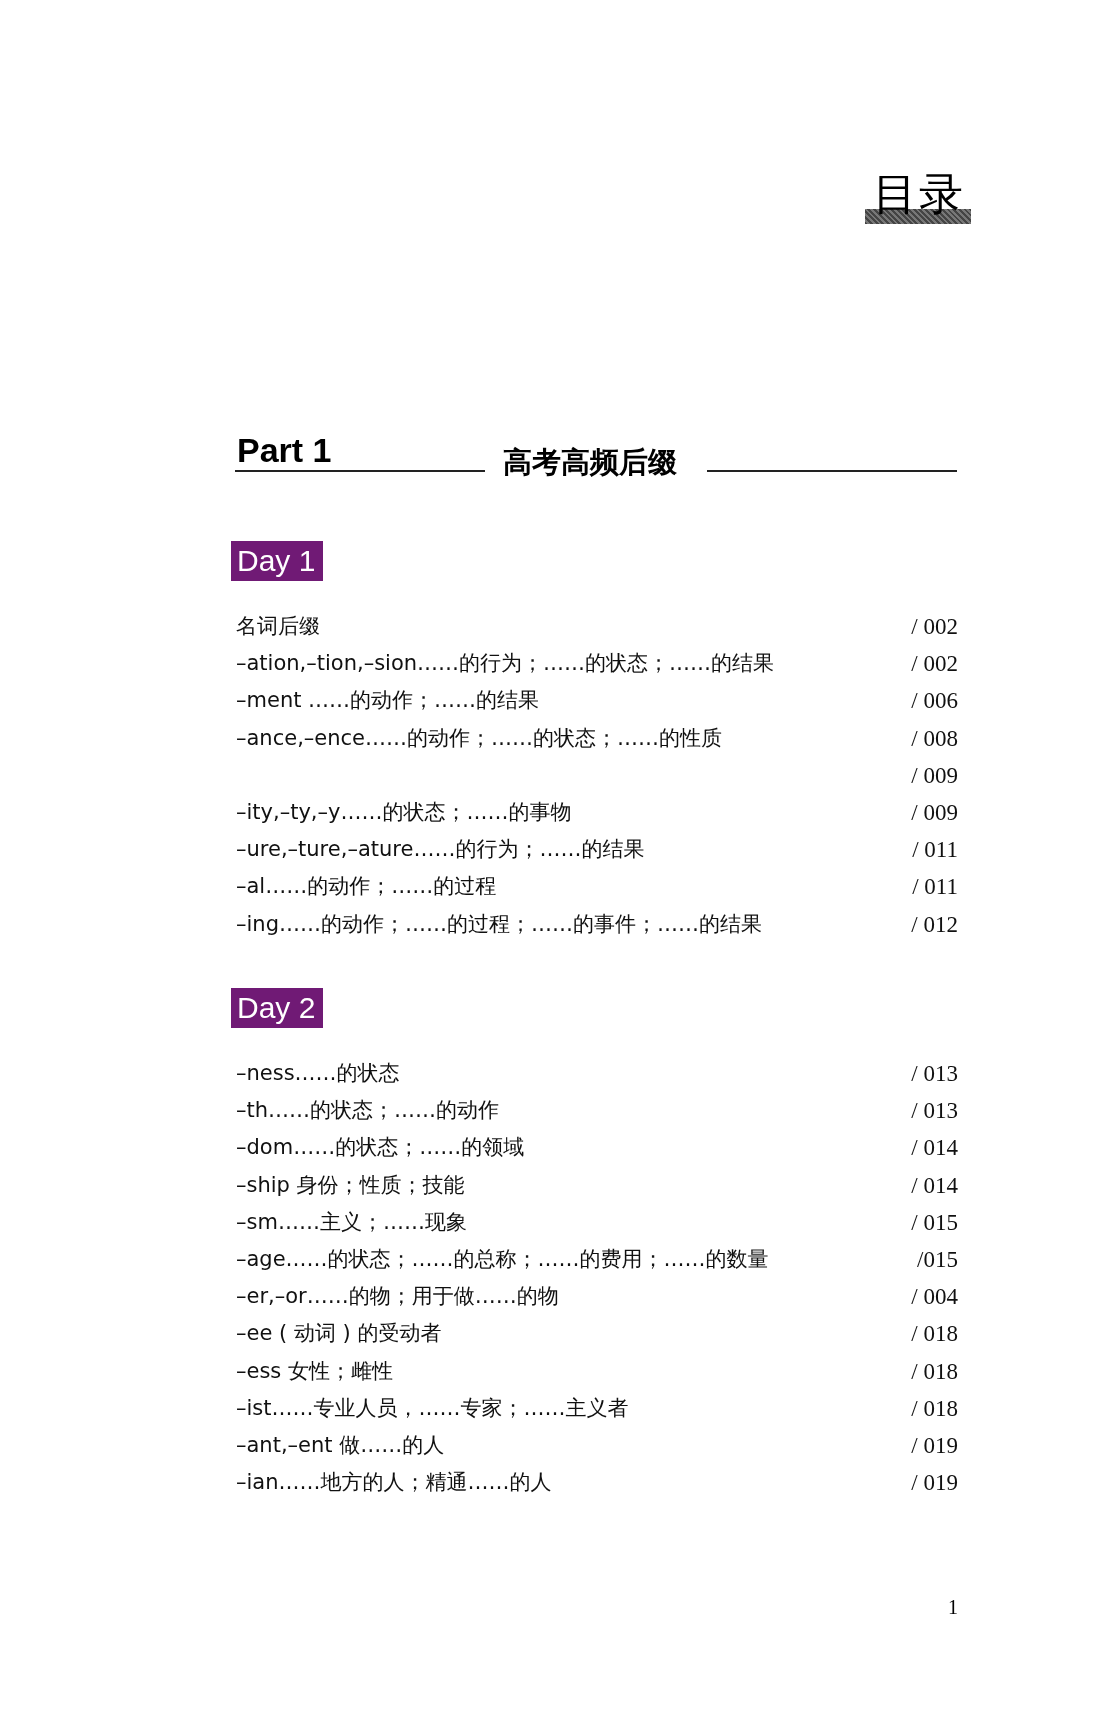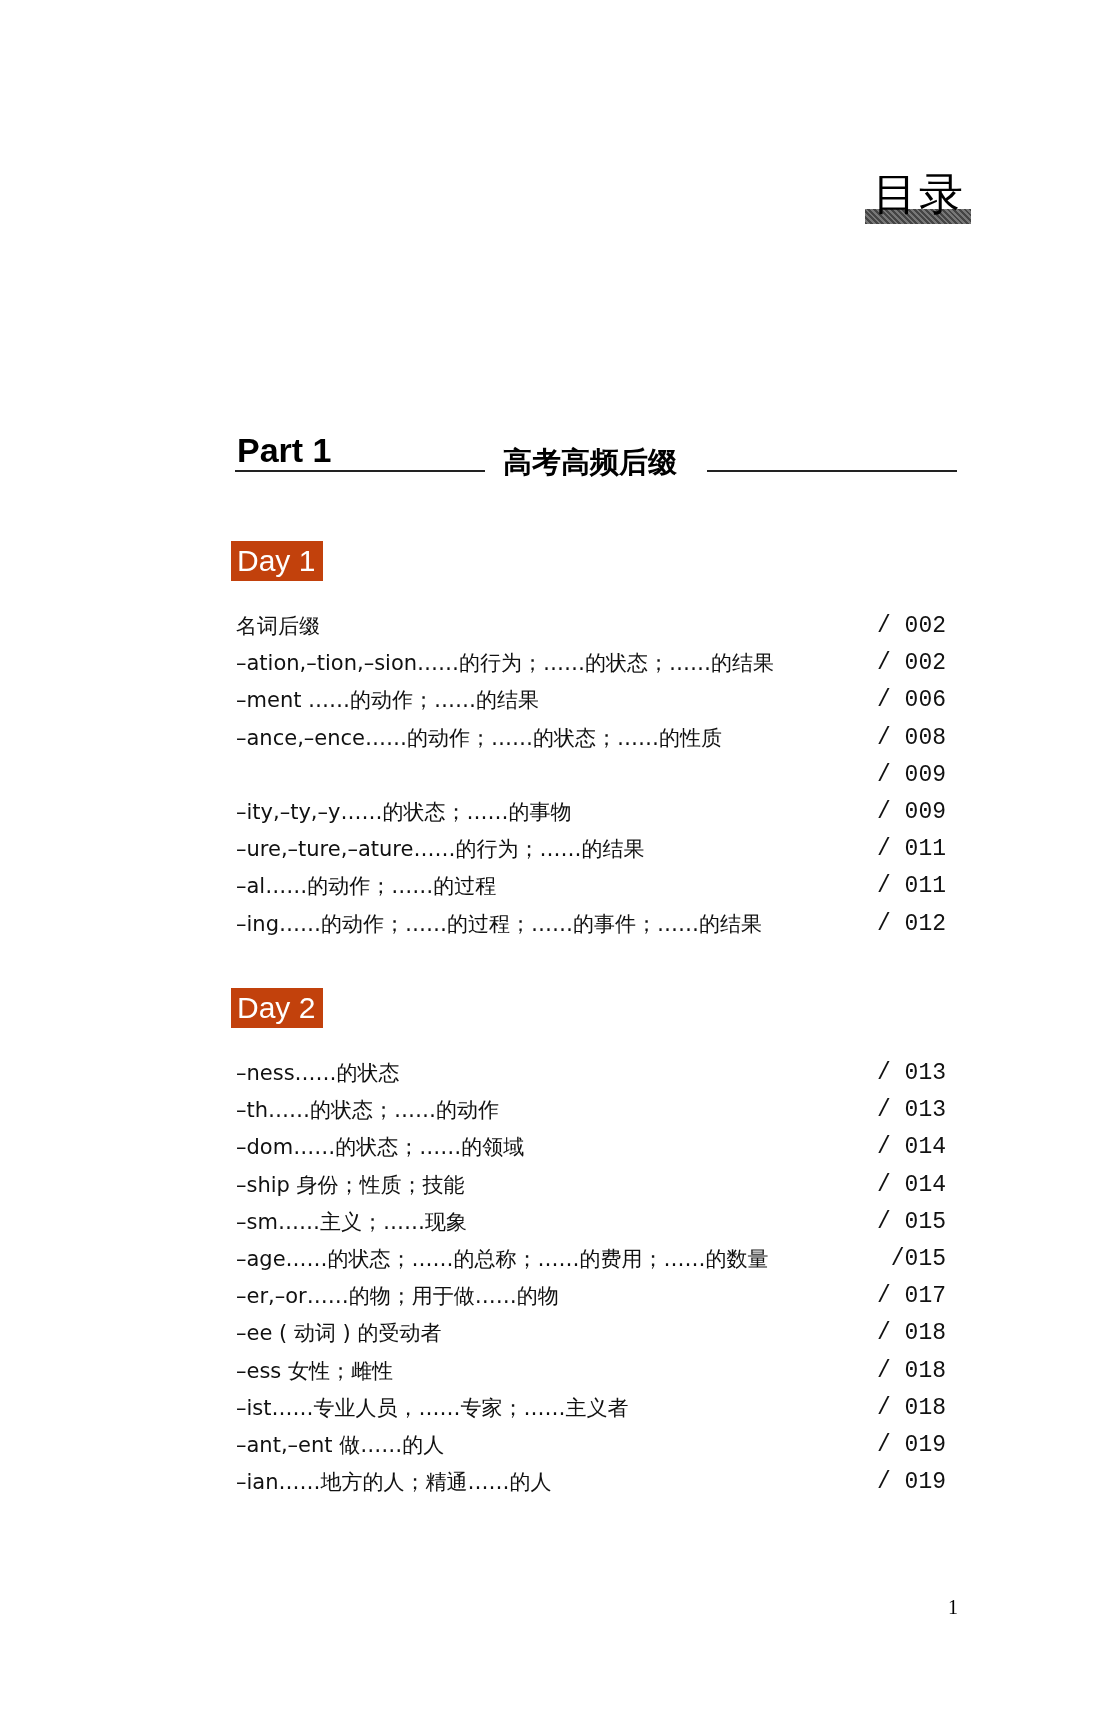--- a/index.html
+++ b/index.html
@@ -10,28 +10,28 @@
                background: repeating-linear-gradient(45deg, #444 0 2px, #777 2px 4px); }
   .title-text { position: absolute; left: 8px; top: 0; font-family: "DejaVu Serif", "Liberation Serif", serif;
                 font-size: 44px; line-height: 48px; color: #000; letter-spacing: 2px; }
   .part-row { position: absolute; left: 235px; top: 430px; width: 722px; height: 60px; }
   .part-label { position: absolute; left: 2px; top: 0; font-family: "Liberation Sans", sans-serif;
                 font-weight: bold; font-size: 34px; line-height: 40px; color: #000; }
   .part-line-left { position: absolute; left: 0; top: 40px; width: 250px; height: 2px; background: #222; }
   .part-title { position: absolute; left: 268px; top: 14px; font-weight: bold; font-size: 29px;
                 line-height: 36px; color: #000; }
   .part-line-right { position: absolute; left: 472px; top: 40px; width: 250px; height: 2px; background: #222; }
-  .day-box { position: absolute; left: 231px; height: 40px; background: #c2410c; color: #fff;
+  .day-box { position: absolute; left: 231px; height: 40px; background: #701a75; color: #fff;
              font-family: "Liberation Sans", sans-serif; font-size: 30px; line-height: 40px;
              padding: 0 8px 0 6px; }
   .toc-list { position: absolute; left: 236px; width: 722px; margin: 0; padding: 0; list-style: none; }
   .toc-row { position: relative; height: 37.2px; font-size: 21px; line-height: 37.2px; color: #111; }
   .toc-text { position: absolute; left: 0; top: 0; white-space: nowrap; }
-  .toc-page { position: absolute; right: 12px; top: 0; white-space: nowrap;
-              font-family: Liberation Mono, monospace; font-size: 23px; }
+  .toc-page { position: absolute; right: 0; top: 0; white-space: nowrap;
+              font-family: Liberation Serif, serif; font-size: 23px; }
   .page-number { position: absolute; left: 948px; top: 1596px; font-family: "Liberation Serif", serif;
                  font-size: 20px; color: #000; }
 </style>
 </head>
 <body>
 
 <div class="title-wrap">
   <div class="title-bar"></div>
   <div class="title-text">目录</div>
 </div>
@@ -105,21 +105,21 @@
   <li class="toc-row">
       <span class="toc-text">–sm……主义；……现象</span>
       <span class="toc-page">/ 015</span>
     </li>
   <li class="toc-row">
       <span class="toc-text">–age……的状态；……的总称；……的费用；……的数量</span>
       <span class="toc-page">/015</span>
     </li>
   <li class="toc-row">
       <span class="toc-text">–er,–or……的物；用于做……的物</span>
-      <span class="toc-page">/ 017</span>
+      <span class="toc-page">/ 004</span>
     </li>
   <li class="toc-row">
       <span class="toc-text">–ee ( 动词 ) 的受动者</span>
       <span class="toc-page">/ 018</span>
     </li>
   <li class="toc-row">
       <span class="toc-text">–ess 女性；雌性</span>
       <span class="toc-page">/ 018</span>
     </li>
   <li class="toc-row">

